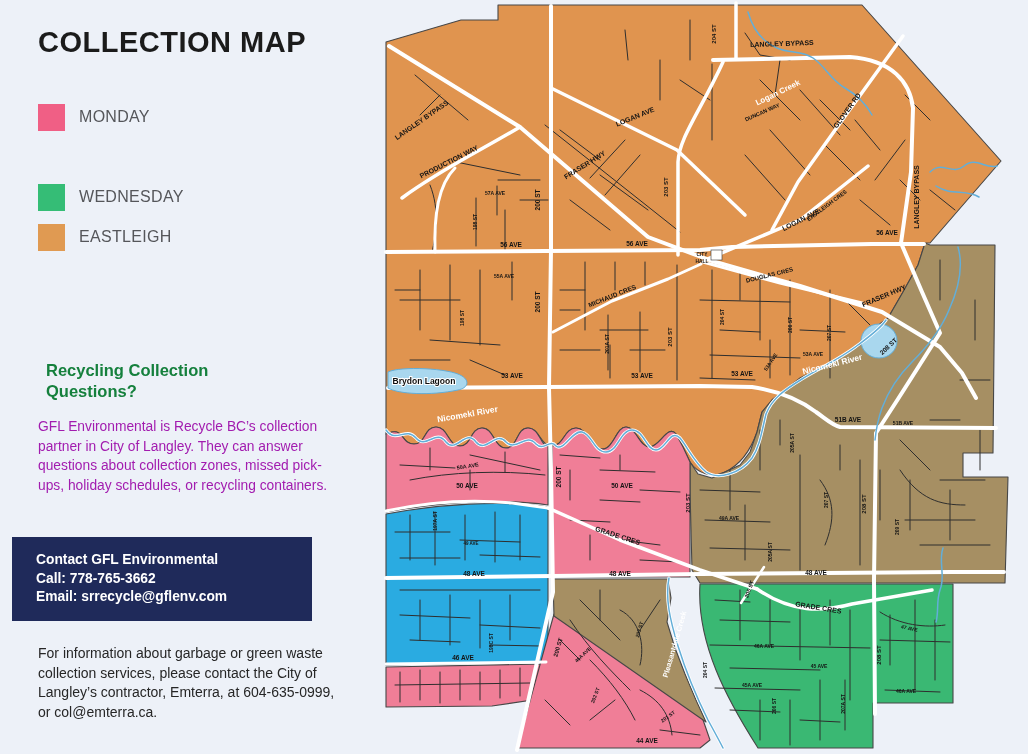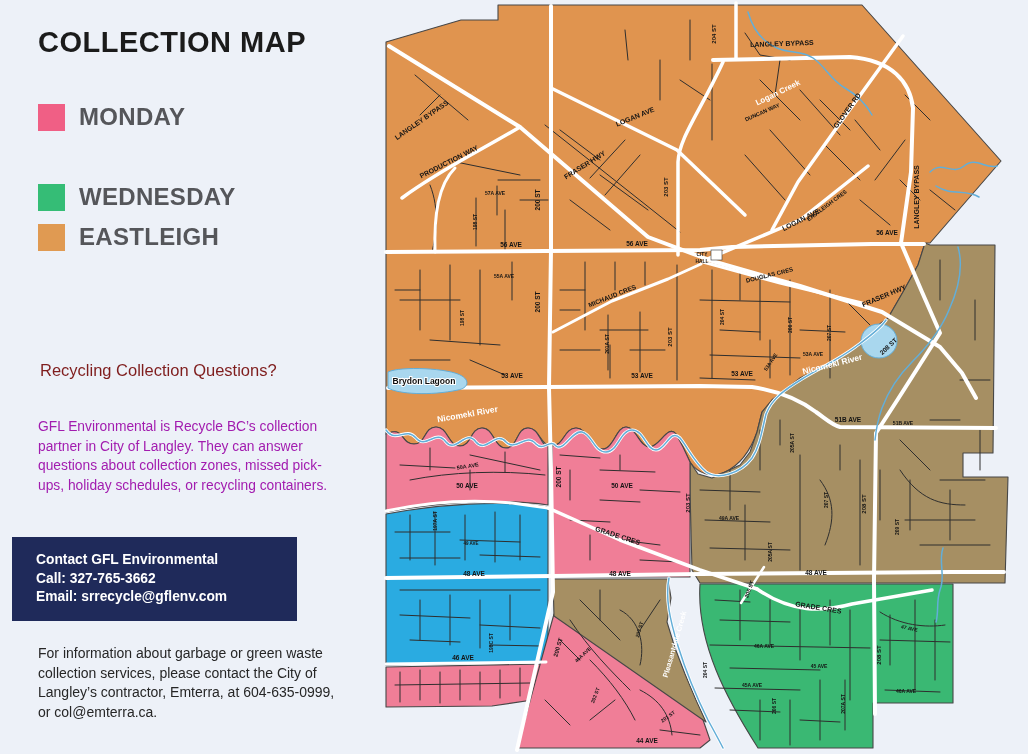--- a/index.html
+++ b/index.html
@@ -3,24 +3,24 @@
 <meta charset="utf-8">
 <style>
   html,body{margin:0;padding:0;}
   body{font-family:"Liberation Sans", sans-serif; background:#e9eef6;}
   #stage{position:relative;width:1028px;height:754px;background:#edf1f8;overflow:hidden;}
   #map-svg{position:absolute;left:0;top:0;}
   .panel{position:absolute;z-index:5;}
   #page-title{left:38px;top:26px;font-size:29px;font-weight:bold;letter-spacing:.5px;color:#1b1b1b;}
   .legend-row{position:absolute;left:38px;height:28px;display:flex;align-items:center;}
   .legend-swatch{width:27px;height:27px;margin-right:14px;flex:0 0 auto;}
-  .legend-label{font-size:24px;font-weight:bold;color:#55565a;letter-spacing:.3px;}
-  #recycling-heading{left:40px;top:360px;width:250px;font-size:16.5px;line-height:21px;font-weight:normal;color:#7f1d1d;}
+  .legend-label{font-size:16px;font-weight:normal;color:#55565a;letter-spacing:.3px;}
+  #recycling-heading{left:46px;top:360px;width:250px;font-size:16.5px;line-height:21px;font-weight:bold;color:#15803d;}
   #recycling-body{left:38px;top:417px;width:302px;font-size:13.8px;line-height:19.5px;color:#a21caf;}
-  #contact-box{left:12px;top:537px;width:260px;padding:14px 1px 14px 24px;background:#1f2a5a;color:#ffffff;}
+  #contact-box{left:12px;top:537px;width:260px;padding:14px 16px 14px 24px;background:#1f2a5a;color:#ffffff;}
   #contact-box div{font-size:13.8px;line-height:18.5px;font-weight:bold;}
   #garbage-info{left:38px;top:644px;width:312px;font-size:14px;line-height:19.5px;color:#262626;}
   svg text{font-family:"Liberation Sans", sans-serif;}
   .rl{fill:#141414;font-weight:bold;text-anchor:middle;}
   .wl{fill:#ffffff;font-weight:bold;text-anchor:middle;}
   .hl{fill:#101010;font-weight:bold;text-anchor:middle;stroke:#ffffff;stroke-width:2px;paint-order:stroke;}
   .zone{stroke:#474747;stroke-width:1.1;stroke-linejoin:round;}
   .minor{stroke:#2e2e2e;stroke-width:1;fill:none;stroke-linecap:round;}
   .wroad{stroke:#ffffff;fill:none;stroke-linecap:round;stroke-linejoin:round;}
   .creek-case{stroke:#ffffff;stroke-width:3.2;fill:none;stroke-linecap:round;}
@@ -210,18 +210,18 @@
   <div class="panel legend-row" style="top:223px">
     <span class="legend-swatch" style="background: rgb(224, 154, 82);"></span>
     <span class="legend-label">EASTLEIGH</span>
   </div>
 
   <div class="panel" id="recycling-heading">Recycling Collection Questions?</div>
   <div class="panel" id="recycling-body">GFL Environmental is Recycle BC’s collection partner in City of Langley. They can answer questions about collection zones, missed pick-ups, holiday schedules, or recycling containers.</div>
 
   <div class="panel" id="contact-box" style="background: rgb(31, 42, 90);">
     <div>Contact GFL Environmental</div>
-    <div>Call: 327-765-3662</div>
+    <div>Call: 778-765-3662</div>
     <div>Email: srrecycle@gflenv.com</div>
   </div>
 
   <div class="panel" id="garbage-info">For information about garbage or green waste collection services, please contact the City of Langley’s contractor, Emterra, at 604-635-0999, or col@emterra.ca.</div>
 </div>
 
 </body></html>

